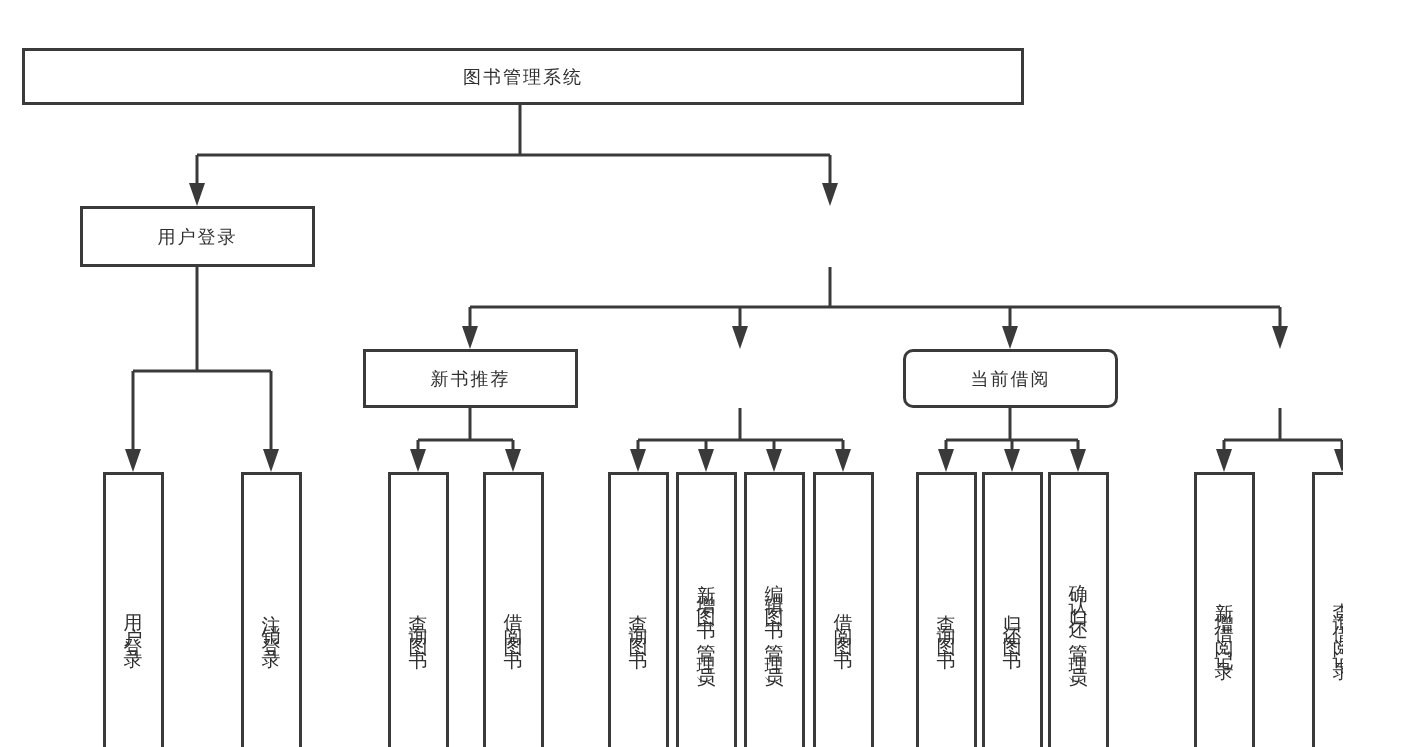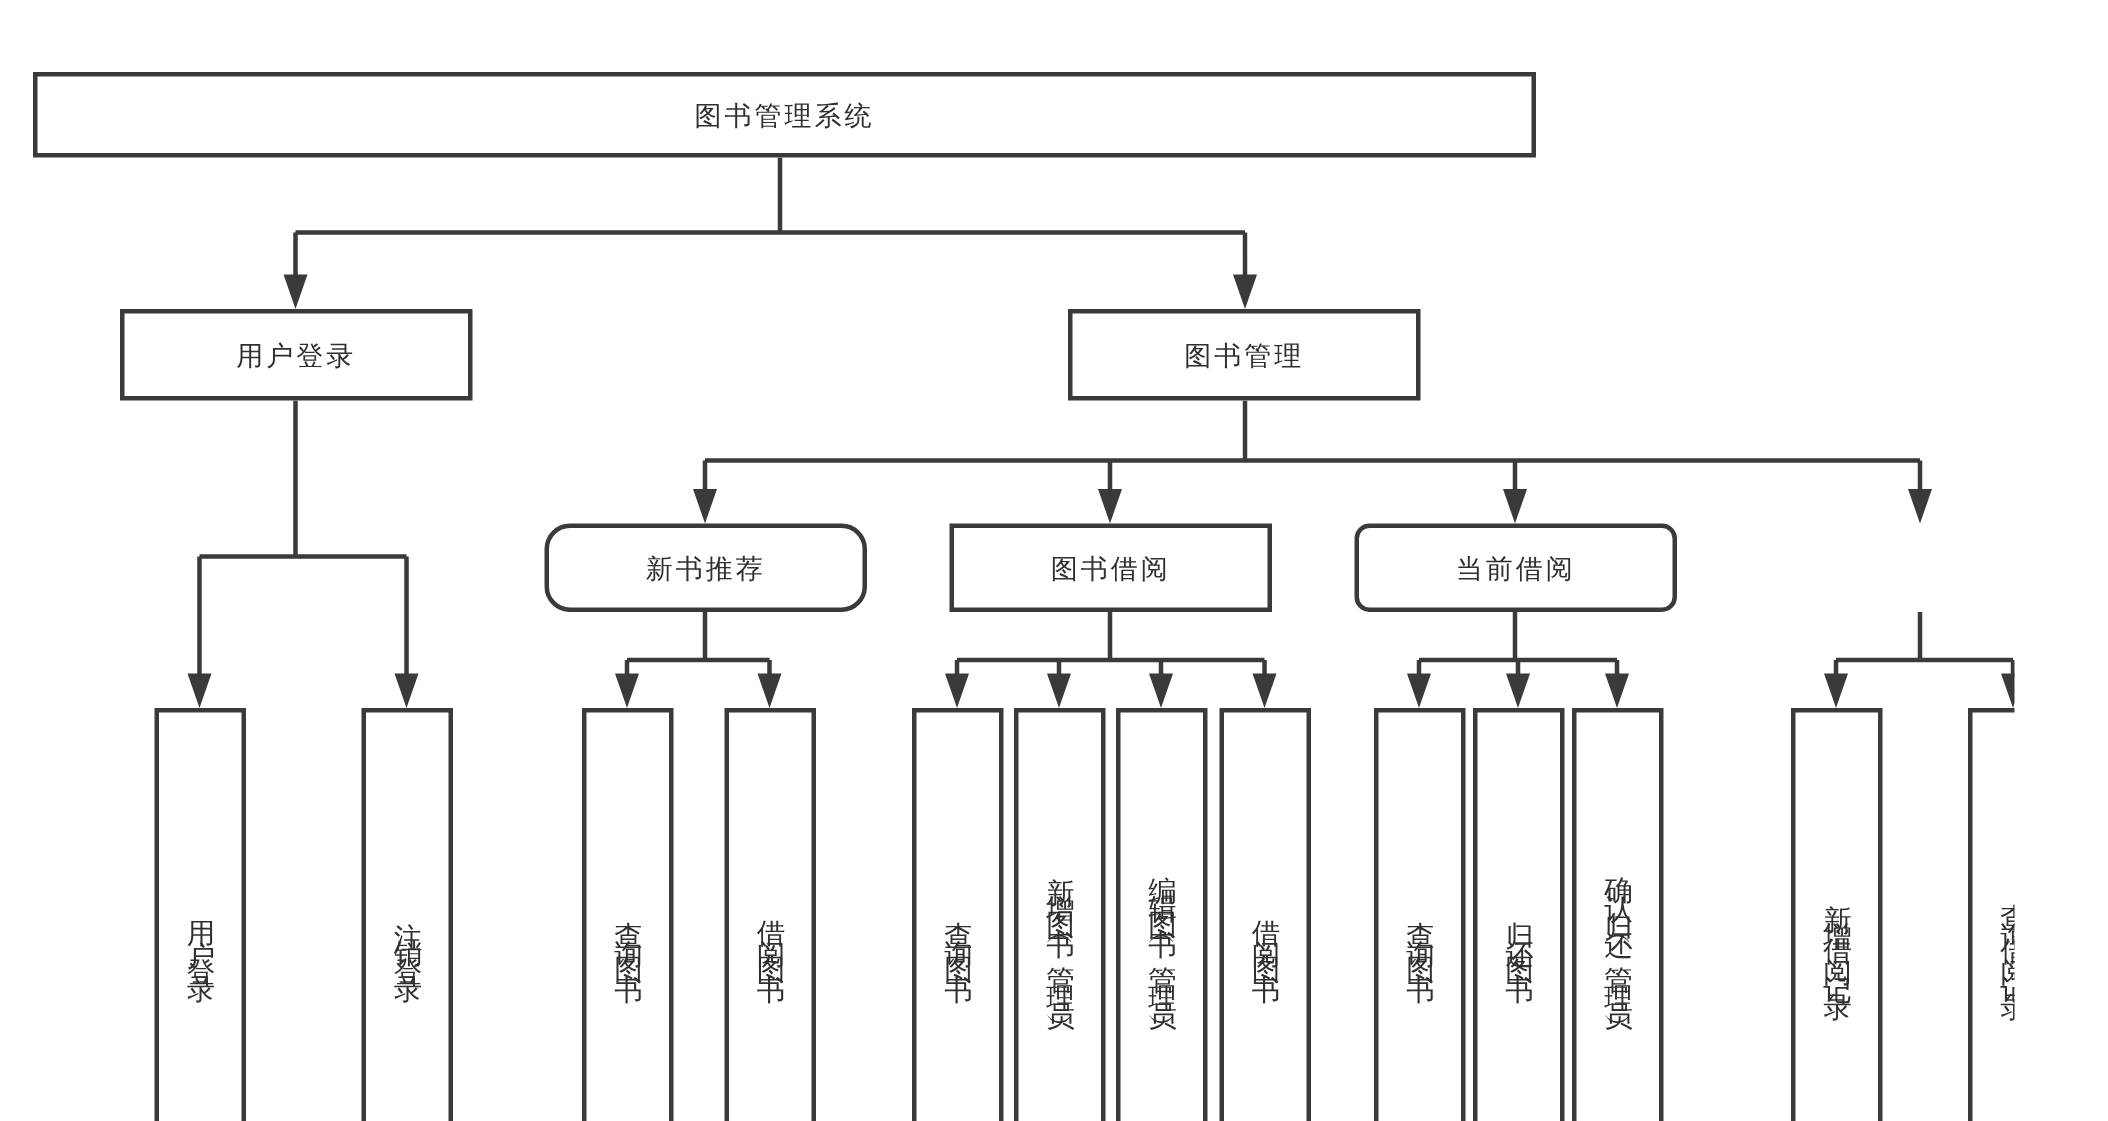--- a/index.html
+++ b/index.html
@@ -38,21 +38,21 @@
     text-orientation: mixed;
     font-size: 19px;
     letter-spacing: 12px;
     line-height: 1;
     white-space: nowrap;
   }
   
   .n-root  { left: 22px;   top: 13px;  width: 1002px; height: 57px; }
   .n-l2a   { left: 80px;   top: 171px; width: 235px;  height: 61px; }
   .n-l2b   { left: 712px;  top: 171px; width: 235px;  height: 61px; }
-  .n-l3a   { left: 363px;  top: 314px; width: 215px;  height: 59px; border-radius: 17px; }
+  .n-l3a   { left: 363px;  top: 314px; width: 215px;  height: 59px; }
   .n-l3b   { left: 633px;  top: 314px; width: 215px;  height: 59px; }
   .n-l3c   { left: 903px;  top: 314px; width: 215px;  height: 59px; border-radius: 10px; }
   .n-l3d   { left: 1172px; top: 314px; width: 215px;  height: 59px; }
   
   .leaf { top: 437px; width: 61px; height: 301px; }
   .n-f1  { left: 103px; }
   .n-f2  { left: 241px; }
   .n-f3  { left: 388px; }
   .n-f4  { left: 483px; }
   .n-f5  { left: 608px; }
@@ -128,29 +128,23 @@
     </g>
   </svg>
 
   <div class="node h n-root">
     <span class="label">图书管理系统</span>
   </div>
 
   <div class="node h n-l2a">
     <span class="label">用户登录</span>
   </div>
-  <div class="node h n-l2b">
-    <span class="label">图书管理</span>
-  </div>
 
   <div class="node h n-l3a">
     <span class="label">新书推荐</span>
-  </div>
-  <div class="node h n-l3b">
-    <span class="label">图书借阅</span>
   </div>
   <div class="node h n-l3c">
     <span class="label">当前借阅</span>
   </div>
 
   <div class="node v leaf n-f1">
     <span class="label">用户登录</span>
   </div>
   <div class="node v leaf n-f2">
     <span class="label">注销登录</span>

